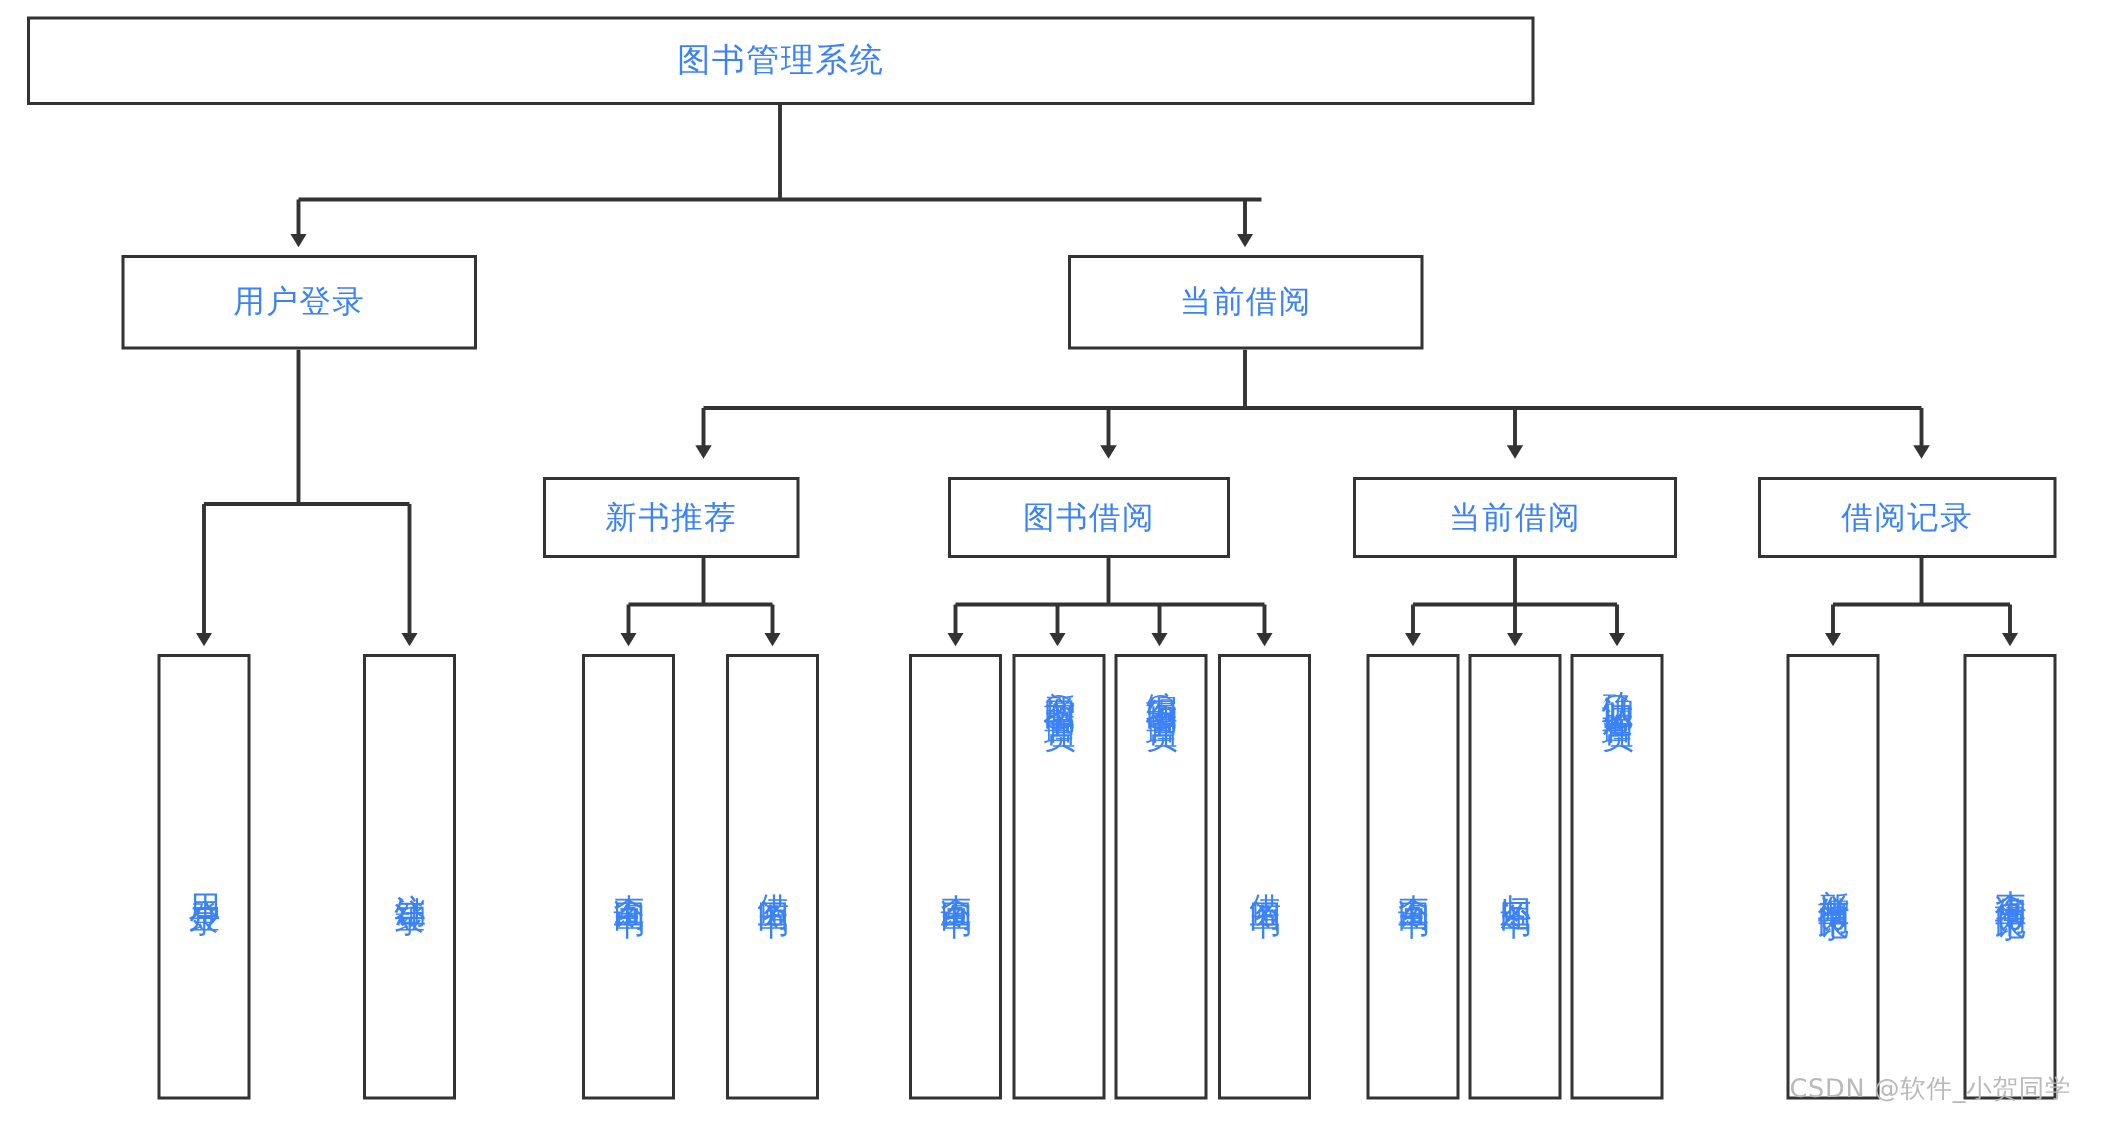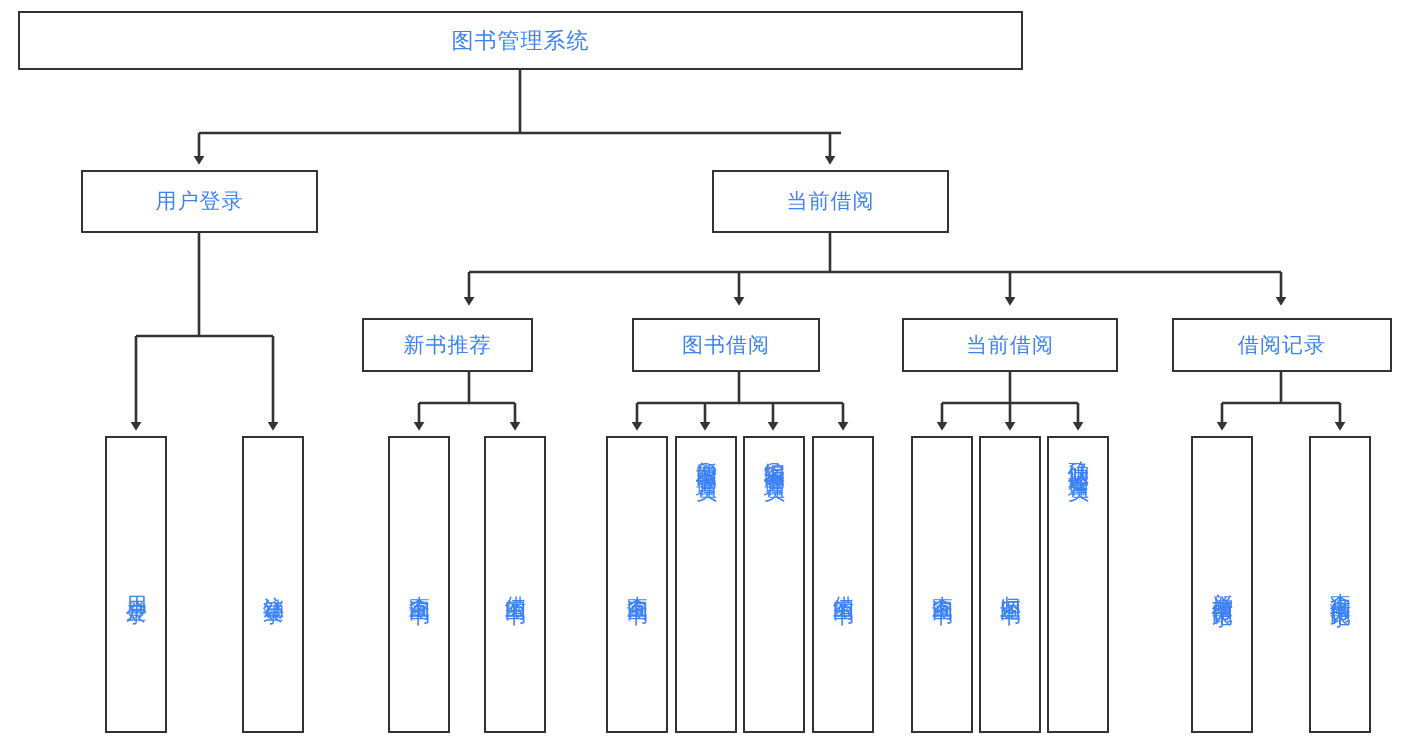--- a/index.html
+++ b/index.html
@@ -147,21 +147,21 @@
 
   <div class="node horiz" style="left:362px; top:318px; width:171px; height:54px;">
     <span class="node-label">新书推荐</span>
   </div>
   <div class="node horiz" style="left:632px; top:318px; width:188px; height:54px;">
     <span class="node-label">图书借阅</span>
   </div>
   <div class="node horiz" style="left:902px; top:318px; width:216px; height:54px;">
     <span class="node-label">当前借阅</span>
   </div>
-  <div class="node horiz" style="left:1172px; top:318px; width:220px; height:54px;">
+  <div class="node horiz" style="left:1172px; top:318px; width:199px; height:54px;">
     <span class="node-label">借阅记录</span>
   </div>
 
   <div class="node vert mid" style="left:105px; top:436px; width:62px; height:297px;">
     <span class="node-label">用户登录</span>
   </div>
   <div class="node vert mid" style="left:242px; top:436px; width:62px; height:297px;">
     <span class="node-label">注销登录</span>
   </div>
 
@@ -195,13 +195,14 @@
     <span class="node-label">确认归还（管理员）</span>
   </div>
 
   <div class="node vert mid" style="left:1191px; top:436px; width:62px; height:297px;">
     <span class="node-label">新增借阅记录</span>
   </div>
   <div class="node vert mid" style="left:1309px; top:436px; width:62px; height:297px;">
     <span class="node-label">查询借阅记录</span>
   </div>
 
+  <div class="watermark">CSDN @软件_小贺同学</div>
 </div>
 
 </body></html>

